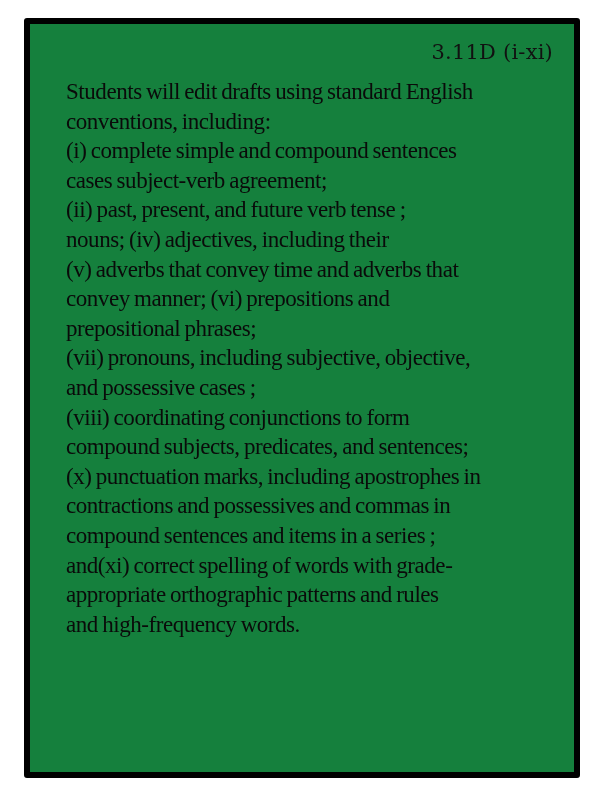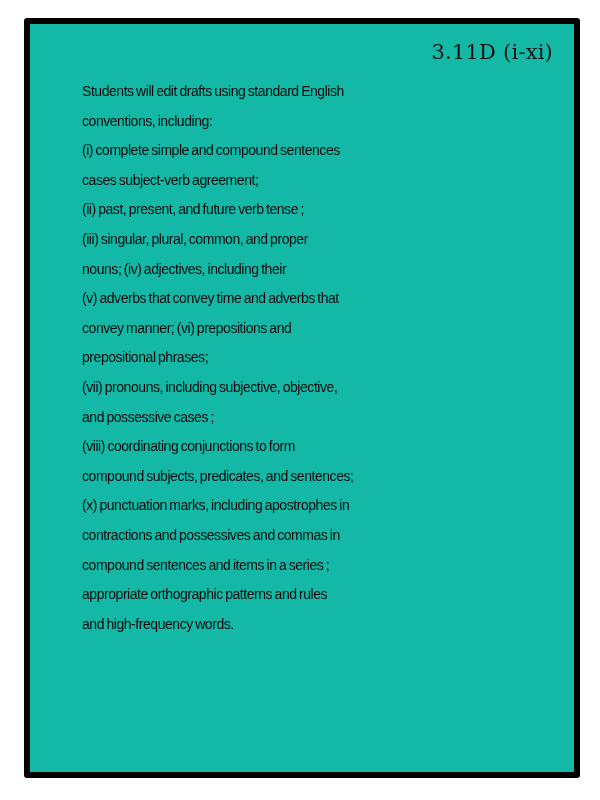--- a/index.html
+++ b/index.html
@@ -14,40 +14,40 @@
       overflow: hidden;
     }
     .card {
       position: absolute;
       left: 24px;
       top: 18px;
       width: 544px;
       height: 748px;
       border: 6px solid #000000;
       border-radius: 3px;
-      background: #14b8a6;
+      background: #15803d;
       box-sizing: content-box;
     }
     .code {
       position: absolute;
       right: 21px;
       top: 16px;
       font-family: "DejaVu Serif", "Liberation Serif", serif;
       font-size: 21px;
       color: #111111;
       letter-spacing: 0.2px;
       white-space: nowrap;
     }
     .body-text {
       position: absolute;
-      left: 52px;
+      left: 36px;
       top: 53px;
       width: 490px;
-      font-family: Liberation Sans, sans-serif;
-      font-size: 14px;
+      font-family: Liberation Serif, serif;
+      font-size: 23px;
       line-height: 29.6px;
       color: #0a0a0a;
       letter-spacing: -0.45px;
       word-spacing: -1px;
     }
     .line {
       display: block;
       white-space: nowrap;
       height: 29.6px;
     }
@@ -56,28 +56,28 @@
 <body>
 
 <div class="card">
   <div class="code">3.11D (i-xi)</div>
   <div class="body-text">
     <span class="line">Students will edit drafts using standard English</span>
     <span class="line">conventions, including:</span>
     <span class="line">(i) complete simple and compound sentences</span>
     <span class="line">cases subject-verb agreement;</span>
     <span class="line">(ii) past, present, and future verb tense ;</span>
-    <span class="line">(iii) singular, plural, common, and proper</span>
     <span class="line">nouns; (iv) adjectives, including their</span>
     <span class="line">(v) adverbs that convey time and adverbs that</span>
     <span class="line">convey manner; (vi) prepositions and</span>
     <span class="line">prepositional phrases;</span>
     <span class="line">(vii) pronouns, including subjective, objective,</span>
     <span class="line">and possessive cases ;</span>
     <span class="line">(viii) coordinating conjunctions to form</span>
     <span class="line">compound subjects, predicates, and sentences;</span>
     <span class="line">(x) punctuation marks, including apostrophes in</span>
     <span class="line">contractions and possessives and commas in</span>
     <span class="line">compound sentences and items in a series ;</span>
+    <span class="line">and(xi) correct spelling of words with grade-</span>
     <span class="line">appropriate orthographic patterns and rules</span>
     <span class="line">and high-frequency words.</span>
   </div>
 </div>
 
 </body></html>

